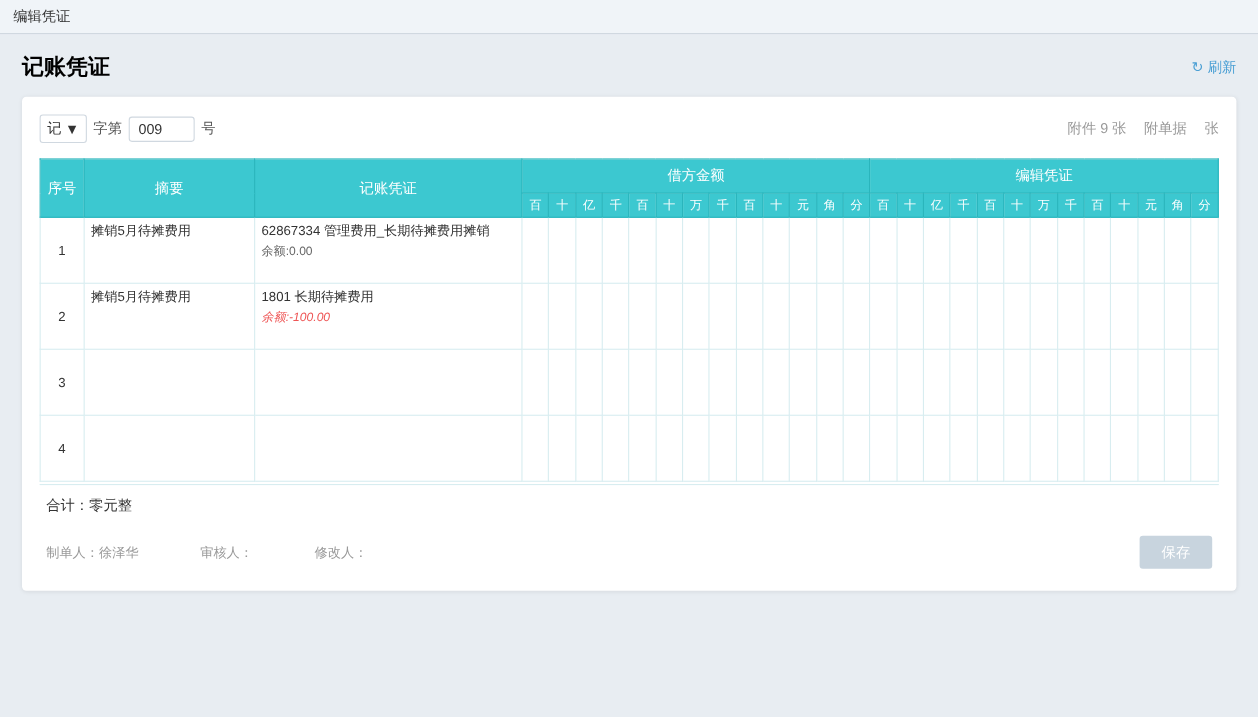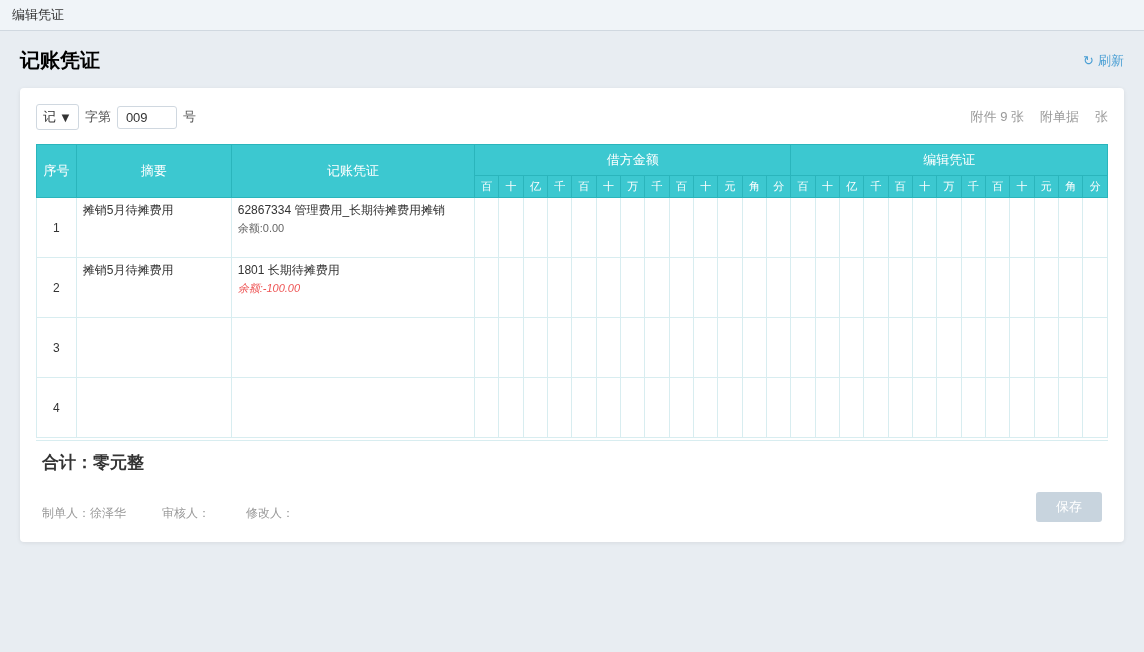--- a/index.html
+++ b/index.html
@@ -162,29 +162,29 @@
       padding: 4px 2px;
     }
     .footer-row {
       display: flex;
       align-items: center;
       padding: 10px 6px;
       border-top: 1px solid #d8edf0;
       margin-top: 2px;
     }
     .total-label {
-      font-size: 17px;
-      color: #333;
-      font-weight: bold;
+      font-size: 13px;
+      color: #333;
+      font-weight: normal;
       text-align: center;
     }
     .creator-row {
       display: flex;
-      align-items: flex-end;
-      gap: 36px;
+      align-items: center;
+      gap: 56px;
       padding: 8px 6px 4px;
       color: #999;
       font-size: 12px;
     }
     .save-btn {
       margin-left: auto;
       background: #c8d4de;
       color: #fff;
       border: none;
       border-radius: 3px;

